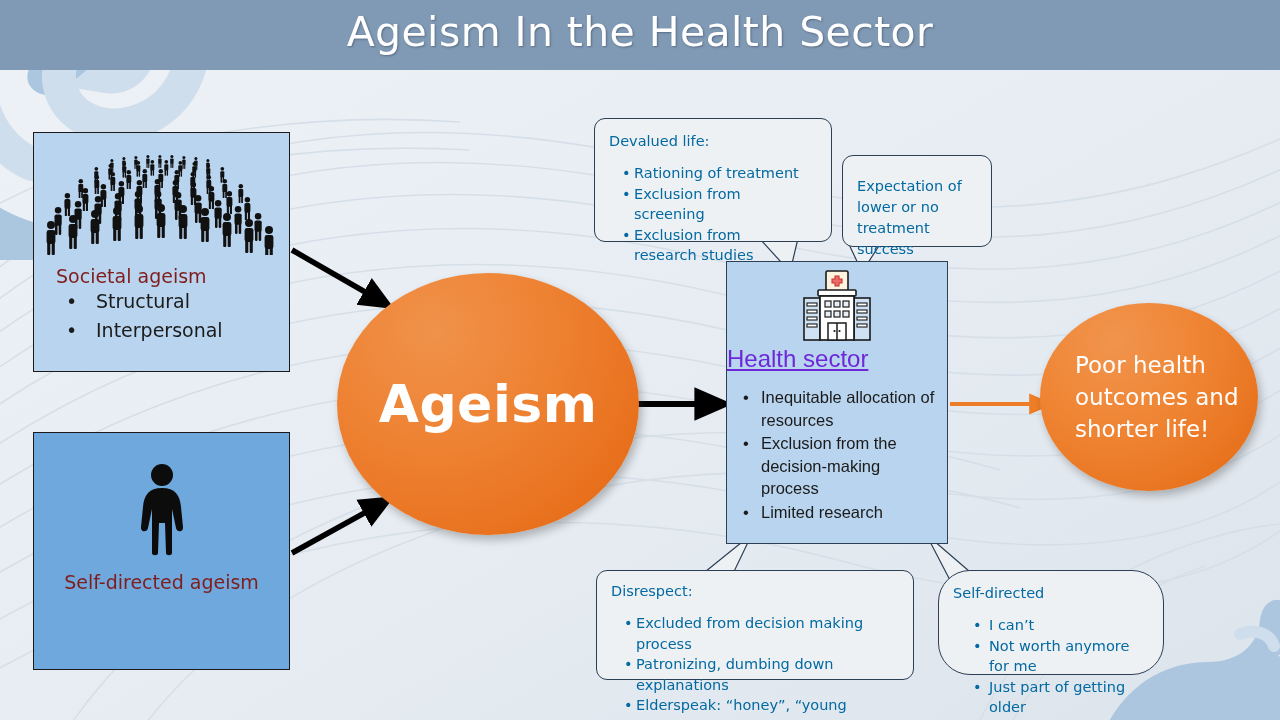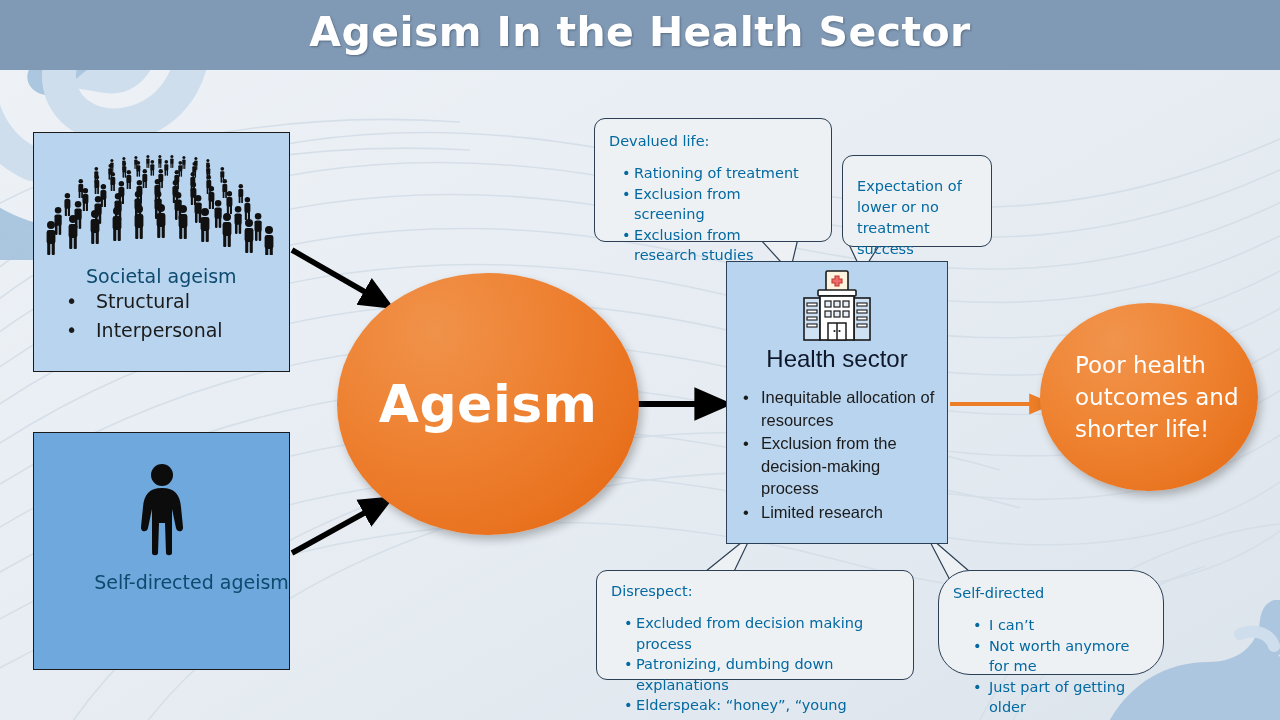--- a/index.html
+++ b/index.html
@@ -32,21 +32,21 @@
     width: 1280px; height: 70px;
     background: #8099b4;
   }
   .header-title {
     position: absolute;
     left: 0; top: 8px;
     width: 1280px;
     text-align: center;
     color: #ffffff;
     font-size: 41px;
-    font-weight: 700;
+    font-weight: 400;
     letter-spacing: 0.4px;
     font-family: "DejaVu Sans", sans-serif;
     text-shadow: 1px 1px 2px rgba(40,55,75,0.45);
     white-space: nowrap;
   }
 
   
   .src-box {
     position: absolute;
     box-sizing: border-box;
@@ -60,24 +60,23 @@
   #selfdir-box {
     left: 33px; top: 432px;
     width: 257px; height: 238px;
     background: #6fa8dc;
   }
   .src-text {
     position: absolute;
     left: 0; width: 100%;
     box-sizing: border-box;
     padding: 0 22px;
-    color: #0c4a6e;
+    color: #7f1d1d;
     font-size: 19px;
     font-family: "DejaVu Sans", sans-serif;
-    margin-left: 30px;
   }
   #societal-title { top: 132px; }
   .src-list {
     position: absolute;
     left: 0; width: 100%;
     box-sizing: border-box;
     padding: 0 22px;
     margin: 0;
     list-style: none;
     top: 154px;
@@ -143,24 +142,25 @@
     width: 222px; height: 283px;
     box-sizing: border-box;
     background: #b9d4ee;
     border: 1.3px solid #2c3f55;
   }
   #hospital-icon-wrap {
     position: absolute; left: 0; top: 8px; width: 100%; text-align: center;
   }
   #health-title {
     position: absolute; left: 0; top: 83px; width: 100%;
-    text-align: center;
+    text-align: left;
     font-size: 24px;
-    color: #0f172a;
+    color: #6d28d9;
     font-family: "Liberation Sans", sans-serif;
+    text-decoration: underline;
   }
   #health-list {
     position: absolute;
     left: 0; top: 124px; width: 100%;
     box-sizing: border-box;
     padding: 0 10px 0 14px;
     margin: 0;
     list-style: none;
     color: #1b1b1b;
     font-size: 16.5px;

